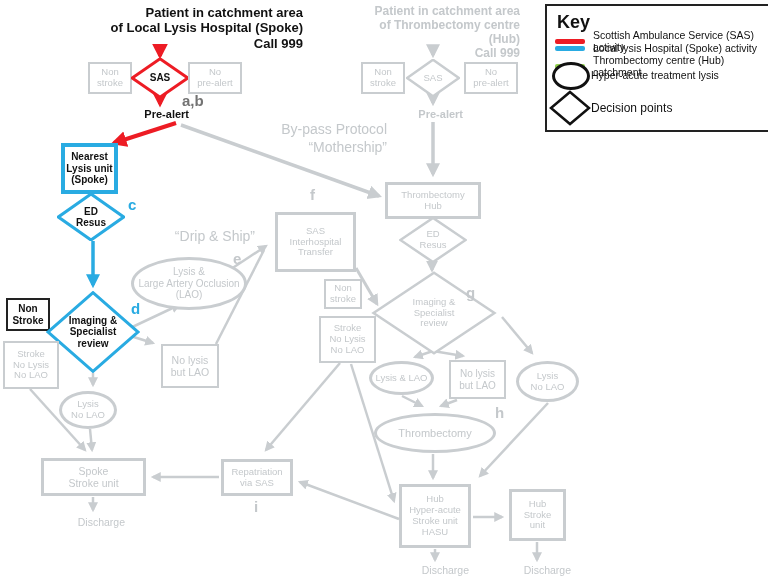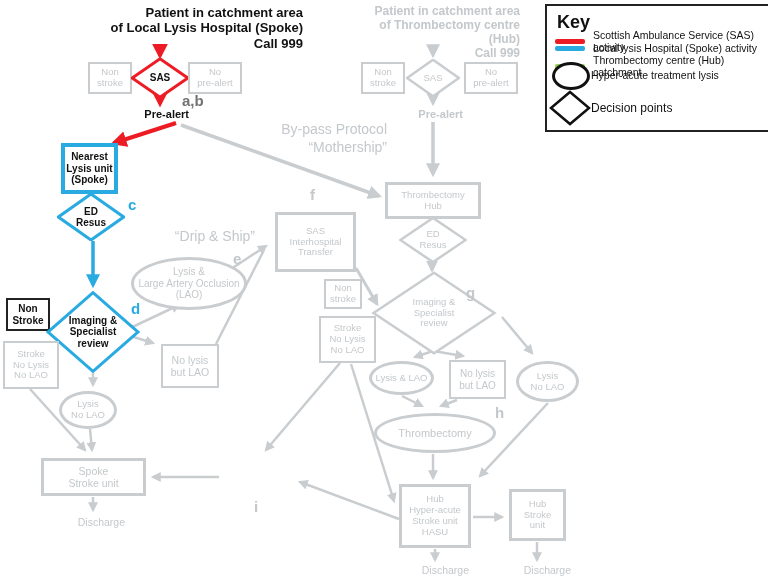--- a/index.html
+++ b/index.html
@@ -148,20 +148,22 @@
   <div class="lbl steplbl graytext" style="left:233px;top:250px">e</div>
 
   <div class="node box" style="left:161px;top:344px;width:58px;height:44px;font-size:10.5px">No lysis
 but LAO</div>
 
   <div class="node box box3" style="left:41px;top:458px;width:105px;height:38px;font-size:10.5px">Spoke
 Stroke unit</div>
 
   <div class="lbl graytext" style="left:61px;top:516px;width:64px;font-size:10.5px">Discharge</div>
 
+  <div class="node box box3" style="left:221px;top:459px;width:72px;height:37px">Repatriation
+via SAS</div>
 
   <div class="lbl steplbl graytext" style="left:254px;top:498px">i</div>
 
   <div class="lbl route" style="left:225px;top:120px;width:162px">By-pass Protocol
 “Mothership”</div>
   <div class="lbl route" style="left:155px;top:227px;width:100px">“Drip &amp; Ship”</div>
   <div class="lbl steplbl graytext" style="left:310px;top:186px">f</div>
 
   <div class="lbl title graytext" style="left:348px;top:4px;width:172px;font-size:12px">Patient in catchment area
 of Thrombectomy centre (Hub)

